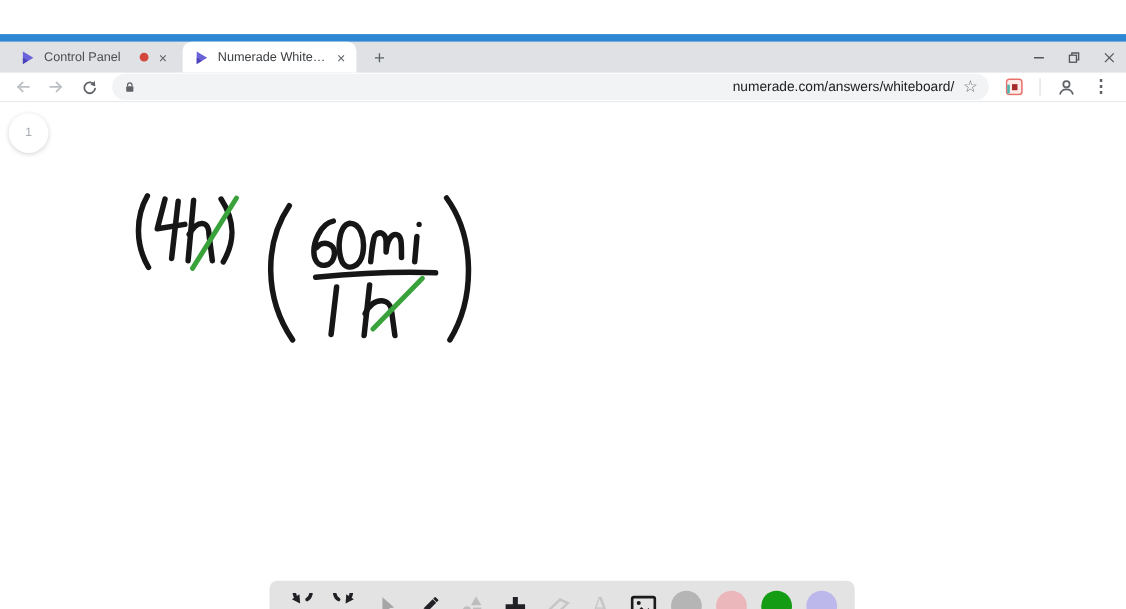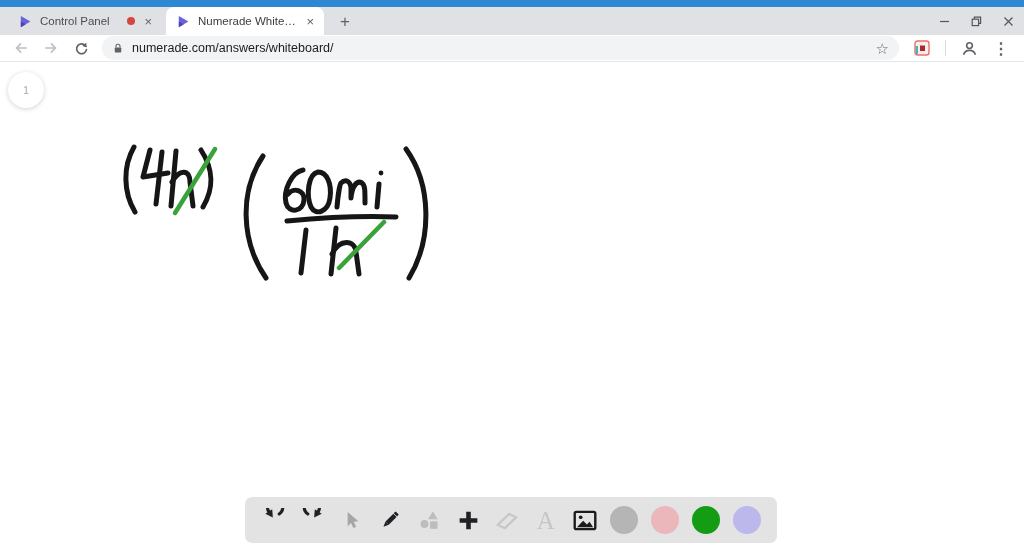--- a/index.html
+++ b/index.html
@@ -1,39 +1,39 @@
 <!DOCTYPE html>
 <html><head>
 <meta charset="utf-8">
 <style>
   * { margin:0; padding:0; box-sizing:border-box; }
   html,body { width:1024px; height:554px; overflow:hidden; background:#fff;
               font-family:"Liberation Sans", sans-serif; }
-  .screen { position:relative; width:1024px; height:438px; }
+  .screen { position:relative; width:1024px; height:438px;margin-top:31px; }
 
   
   .accent-strip { height:7px; width:100%; }
 
   
   .tabstrip { height:28px; background:#dfe1e5; display:flex; align-items:flex-end; position:relative; }
   .tab { height:28px; display:flex; align-items:center; gap:7px; padding:0 8px 0 10px; cursor:default; }
   .tab.inactive { width:154px; margin-left:8px; }
   .tab.active { width:158px; background:#fff; border-radius:8px 8px 0 0; margin-left:4px; }
   .tab-title { font-size:11.5px; color:#4a4d51; white-space:nowrap; overflow:hidden;
                text-overflow:ellipsis; flex:1; }
   .tab.active .tab-title { color:#3c4043; }
   .rec-dot { width:8px; height:8px; border-radius:50%; flex:none; }
   .tab-close { font-size:13px; color:#5f6368; line-height:1; padding:2px; flex:none; }
   .newtab { font-size:17px; color:#5f6368; margin:0 0 3px 10px; padding:0 6px; }
   .win-controls { position:absolute; right:0; top:0; height:28px; display:flex; }
   .win-btn { width:32px; height:28px; display:flex; align-items:center; justify-content:center; }
 
   
   .navbar { height:27px; background:#fff; border-bottom:1px solid #e4e5e8;
-            display:flex; align-items:center; padding:0 8px; gap:4px; }
+            display:flex; align-items:center; padding:0 8px; gap:4px;text-align:right; }
   .nav-btn { width:26px; height:24px; display:flex; align-items:center; justify-content:center; flex:none; }
   .omnibox { height:24px; background:#f1f3f4; border-radius:12px; flex:1; margin:0 6px 0 4px;
              display:flex; align-items:center; padding:0 10px; gap:8px; max-width:797px; }
   .url { font-size:12.5px; color:#202124; flex:1; white-space:nowrap; }
   .star { font-size:15px; color:#696d71; line-height:1; }
   .nav-right { display:flex; align-items:center; gap:6px; }
   .nav-divider { width:1px; height:16px; background:#dadce0; margin:0 4px; }
 
   
   .whiteboard { position:relative; height:492px; background:#fff; }

